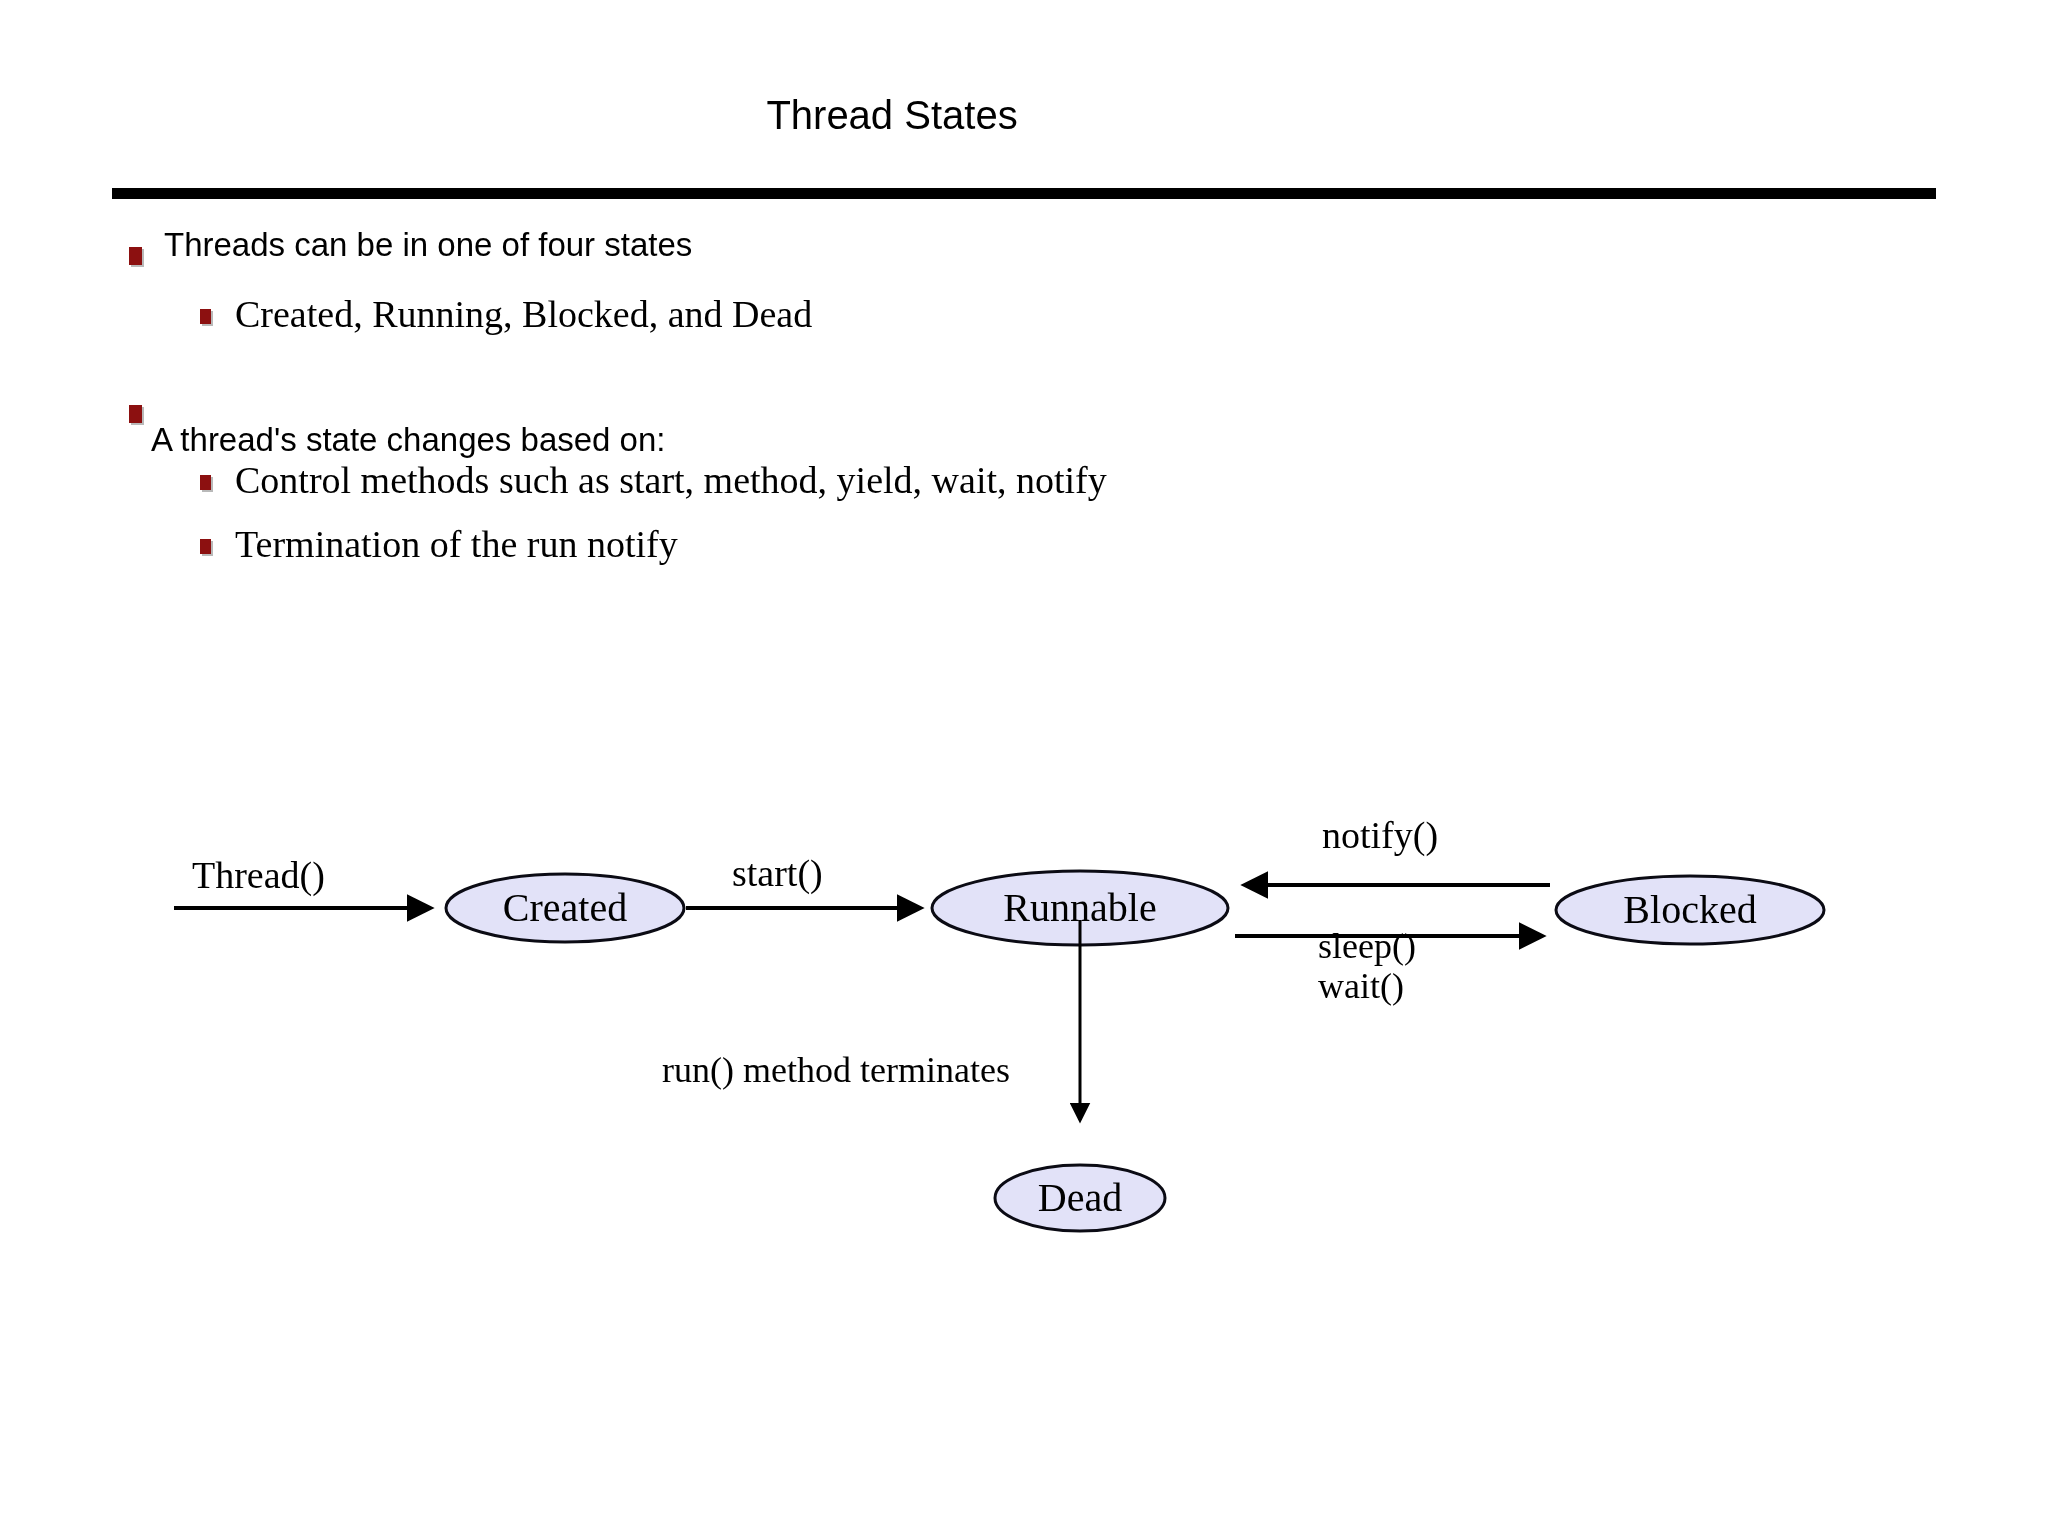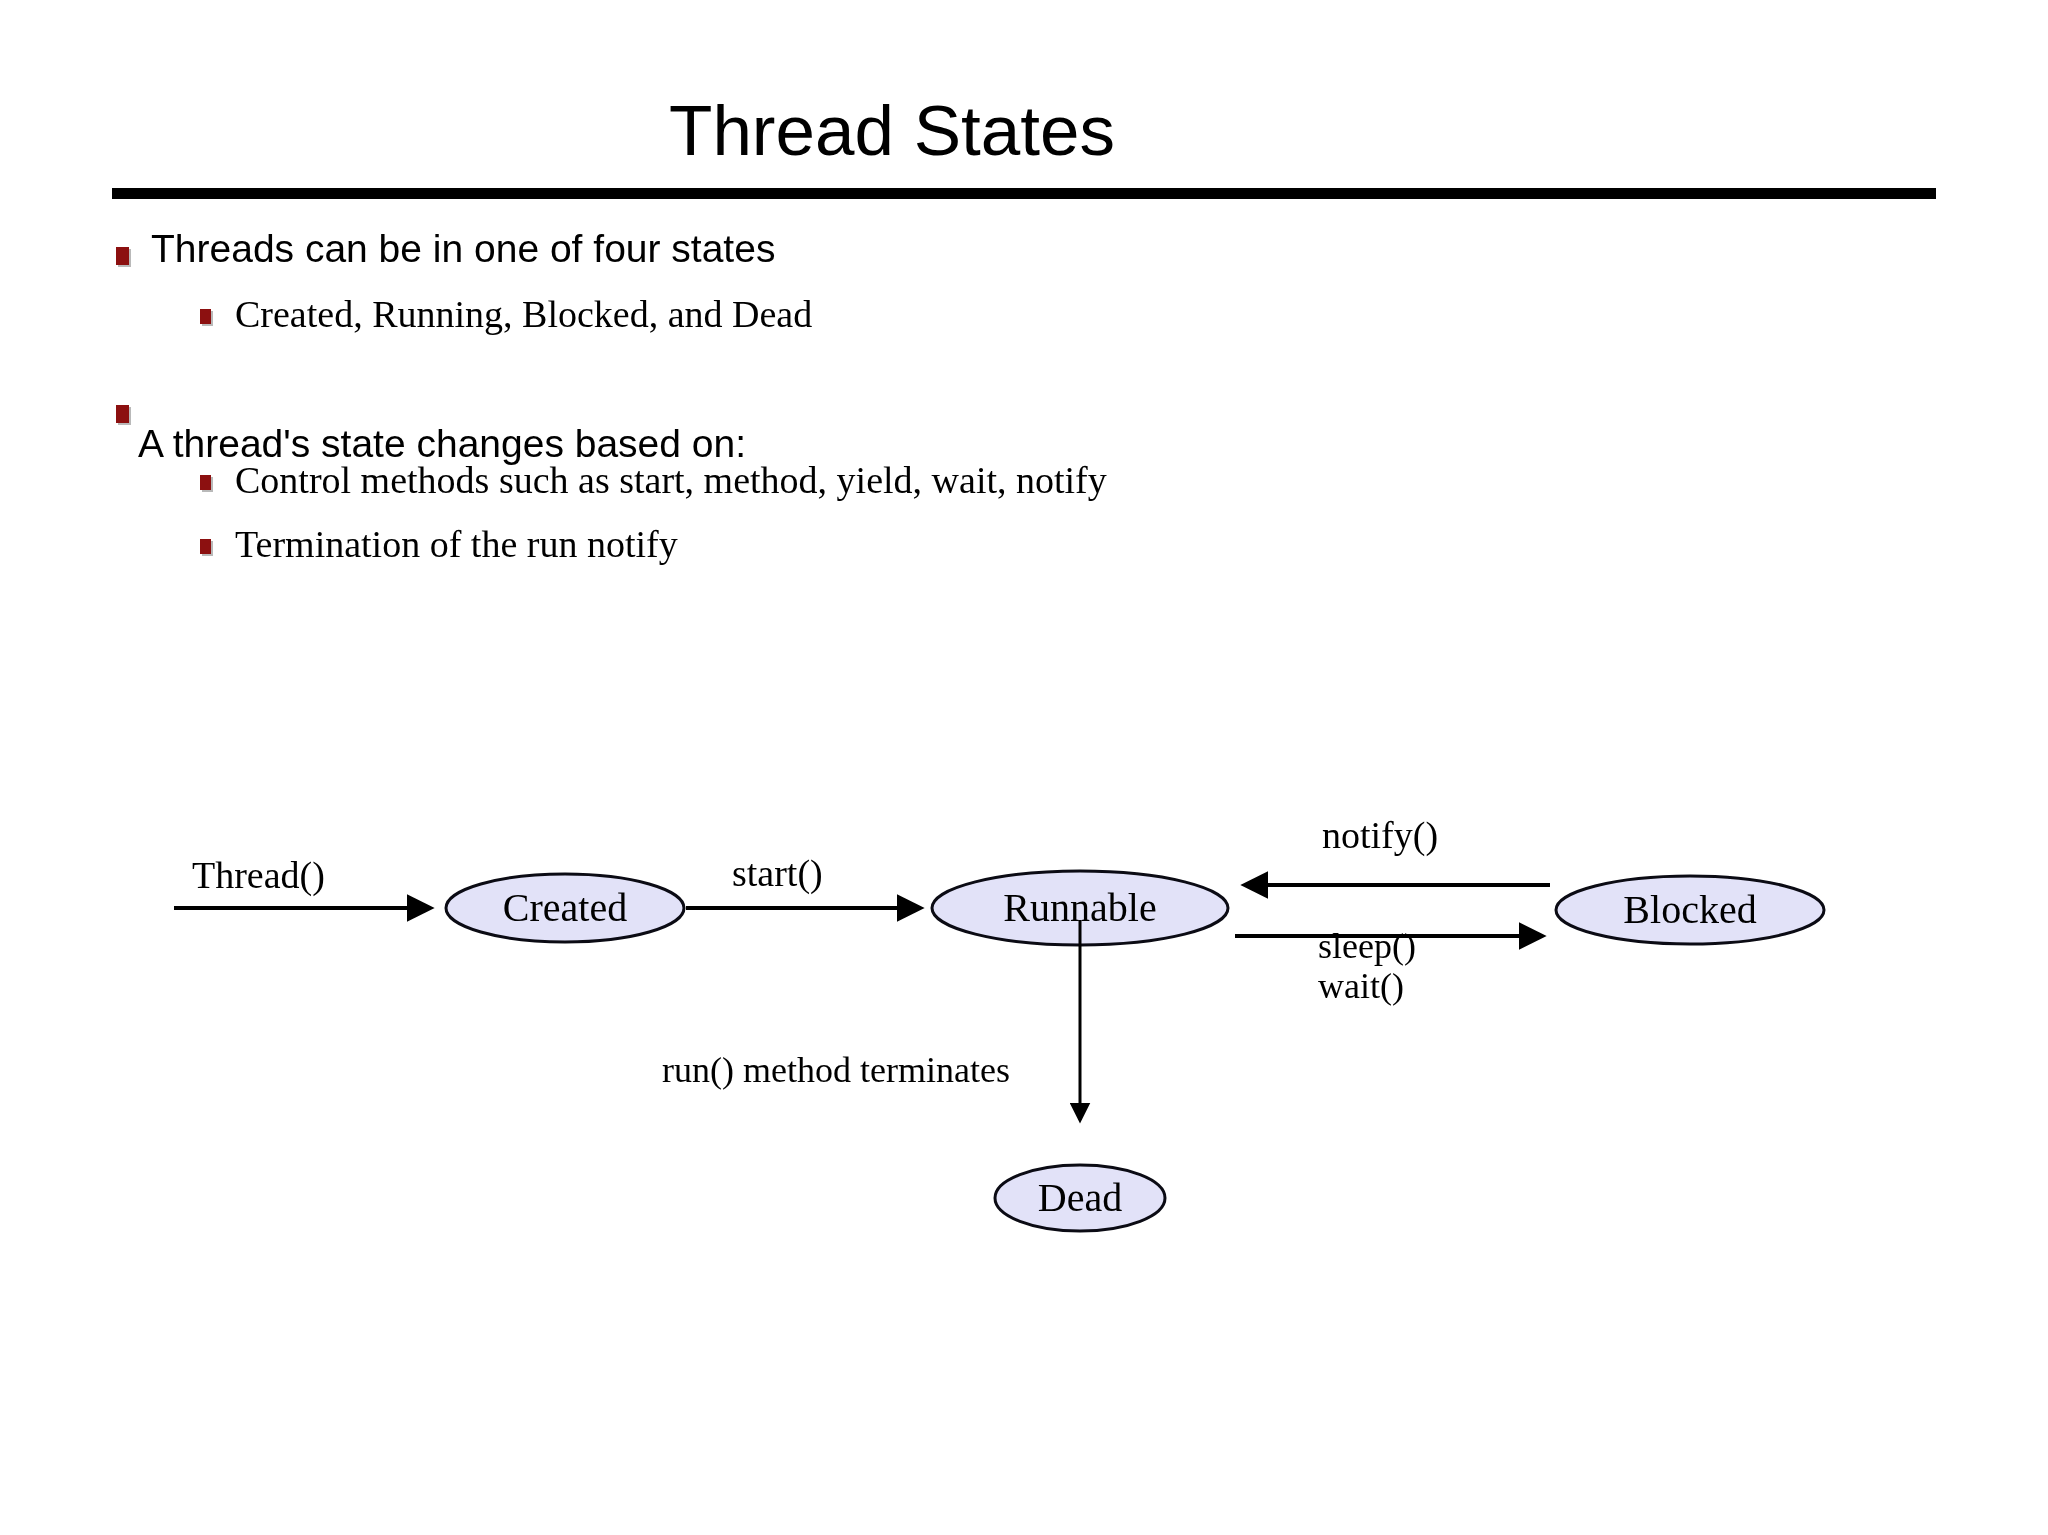--- a/index.html
+++ b/index.html
@@ -18,21 +18,21 @@
   }
 
   
   .slide-title {
     position: absolute;
     left: 0;
     top: 95px;
     width: 1784px;
     text-align: center;
     font-family: "Liberation Sans", sans-serif;
-    font-size: 71px;
+    font-size: 40px;
     font-weight: 400;
     letter-spacing: 0px;
     color: #000000;
     line-height: 1;
     white-space: nowrap;
   }
   .title-rule {
     position: absolute;
     left: 112px;
     top: 188px;
@@ -52,22 +52,22 @@
 
   .bullet-row {
     position: absolute;
     display: flex;
     align-items: flex-start;
     white-space: nowrap;
   }
 
   
   .lvl1 {
-    left: 116px;
-    font-size: 39px;
+    left: 129px;
+    font-size: 33px;
     line-height: 1.06;
     text-align: center;
   }
   .lvl1 .bullet-text {
     font-family: "Liberation Sans", sans-serif;
     font-weight: 400;
     color: #000000;
     margin-left: 22px;
   }
   

